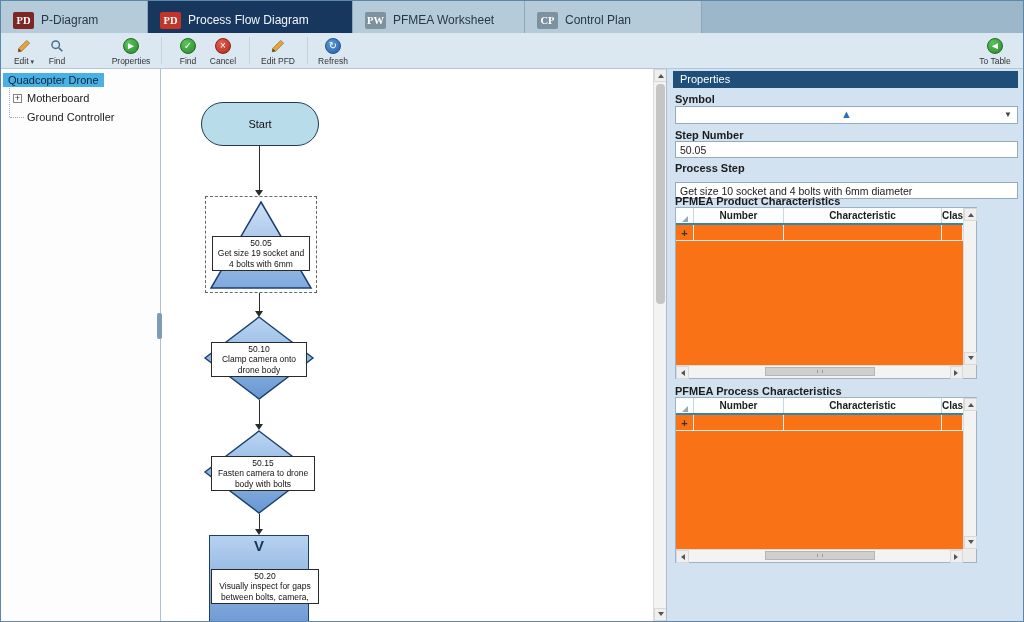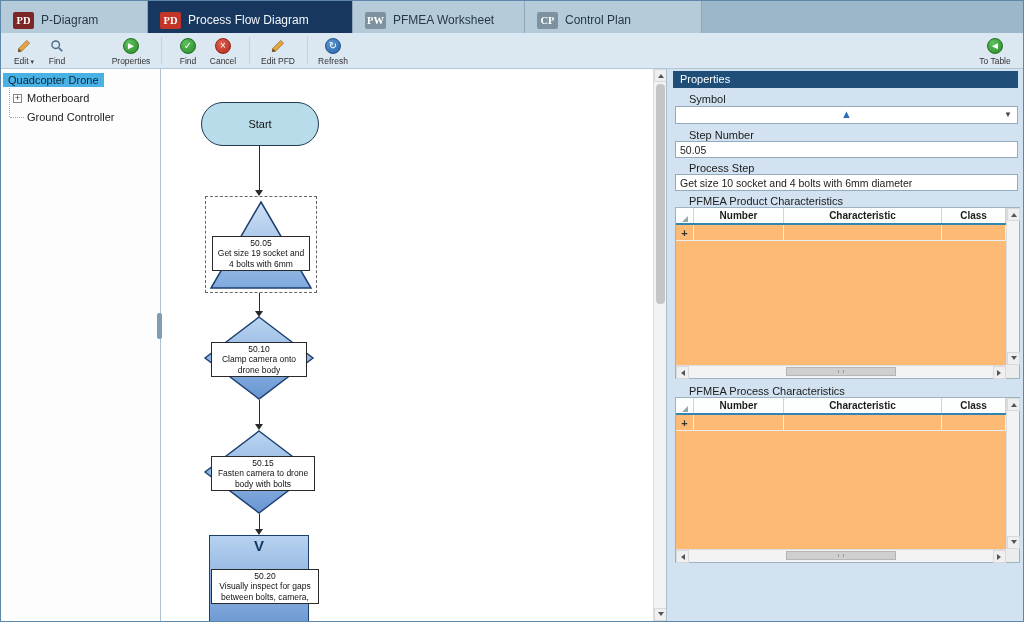--- a/index.html
+++ b/index.html
@@ -68,28 +68,28 @@
   .tri-down{border:3px solid transparent;border-top:4px solid #555;margin-bottom:-2px;}
   .tri-left{border:3px solid transparent;border-right:4px solid #555;margin-left:-2px;}
   .tri-right{border:3px solid transparent;border-left:4px solid #555;margin-right:-2px;}
   .canvas-vsb{right:0;top:0;bottom:0;}
   .vthumb{position:absolute;left:2px;top:15px;width:9px;height:220px;background:#c5c5c5;border-radius:4px;}
 
   
   .props{position:absolute;left:665px;top:68px;right:0;bottom:0;background:#d2e2f0;border-left:1px solid #a9bfd0;}
   .props-header{position:absolute;left:6px;top:2px;width:345px;height:17px;background:#1f4e79;color:#fff;
       font-size:11px;line-height:17px;padding-left:7px;}
-  .plabel{position:absolute;left:22px;font-size:11px;font-weight:normal;color:#1b1b1b;}
+  .plabel{position:absolute;left:8px;font-size:11px;font-weight:bold;color:#1b1b1b;}
   .pinput{position:absolute;left:8px;width:343px;height:17px;border:1px solid #93abbe;background:#fff;
       font-size:10.5px;color:#222;padding:0 4px;font-family:"Liberation Sans","DejaVu Sans",sans-serif;}
   .dropdown{position:absolute;left:8px;top:37px;width:343px;height:18px;border:1px solid #93abbe;background:#fff;}
   .sym{position:absolute;left:50%;transform:translateX(-50%);top:2px;color:#2e6fb8;font-size:11px;line-height:1;}
   .dd-caret{position:absolute;right:5px;top:4px;font-size:8px;color:#444;line-height:1;}
 
-  .ptable{position:absolute;left:8px;width:345px;background:#fdba74;border:1px solid #9db3c4;}
+  .ptable{position:absolute;left:8px;width:302px;background:#f97316;border:1px solid #9db3c4;}
   .pt-head{position:absolute;left:0;top:0;right:13px;height:17px;display:flex;border-bottom:2px solid #2f86b3;background:#fdfefe;}
   .hc{display:flex;align-items:center;justify-content:center;font-size:10px;font-weight:bold;color:#1c1c1c;
       border-right:1px solid #c9d6e0;height:100%;}
   .pt-row{position:absolute;left:0;top:17px;right:13px;height:16px;display:flex;border-bottom:1px solid #e8edf1;}
   .cell{border-right:1px solid #eef2f5;height:100%;display:flex;align-items:center;justify-content:center;}
   .c-sel{width:18px;flex:none;} .c-num{width:90px;flex:none;} .c-chr{width:158px;flex:none;} .c-cls{flex:1;}
   .plus{font-size:11px;font-weight:bold;color:#333;}
   .sort-tri{width:0;height:0;border-left:6px solid transparent;border-bottom:6px solid #9aa7b0;margin-top:6px;}
   .t-vsb{right:0;top:0;bottom:13px;}
   .t-hsb{left:0;right:13px;bottom:0;}
@@ -283,21 +283,21 @@
     <div class="plabel" style="top:24px;">Symbol</div>
     <div class="dropdown">
       <span class="sym">▲</span>
       <span class="dd-caret">▼</span>
     </div>
 
     <div class="plabel" style="top:60px;">Step Number</div>
     <input class="pinput" style="top: 72px;" readonly="" value="50.05">
 
     <div class="plabel" style="top:93px;">Process Step</div>
-    <input class="pinput" style="top: 105px;" readonly="" value="Get size 10 socket and 4 bolts with 6mm diameter">
+    <input class="pinput" style="top: 113px;" readonly="" value="Get size 10 socket and 4 bolts with 6mm diameter">
 
     <div class="plabel" style="top:126px;">PFMEA Product Characteristics</div>
 
     <div class="ptable" style="top:138px;height:172px;">
       <div class="pt-head">
         <div class="hc c-sel">
             <span class="sort-tri"></span>
           </div>
         <div class="hc c-num">Number</div>
         <div class="hc c-chr">Characteristic</div>

